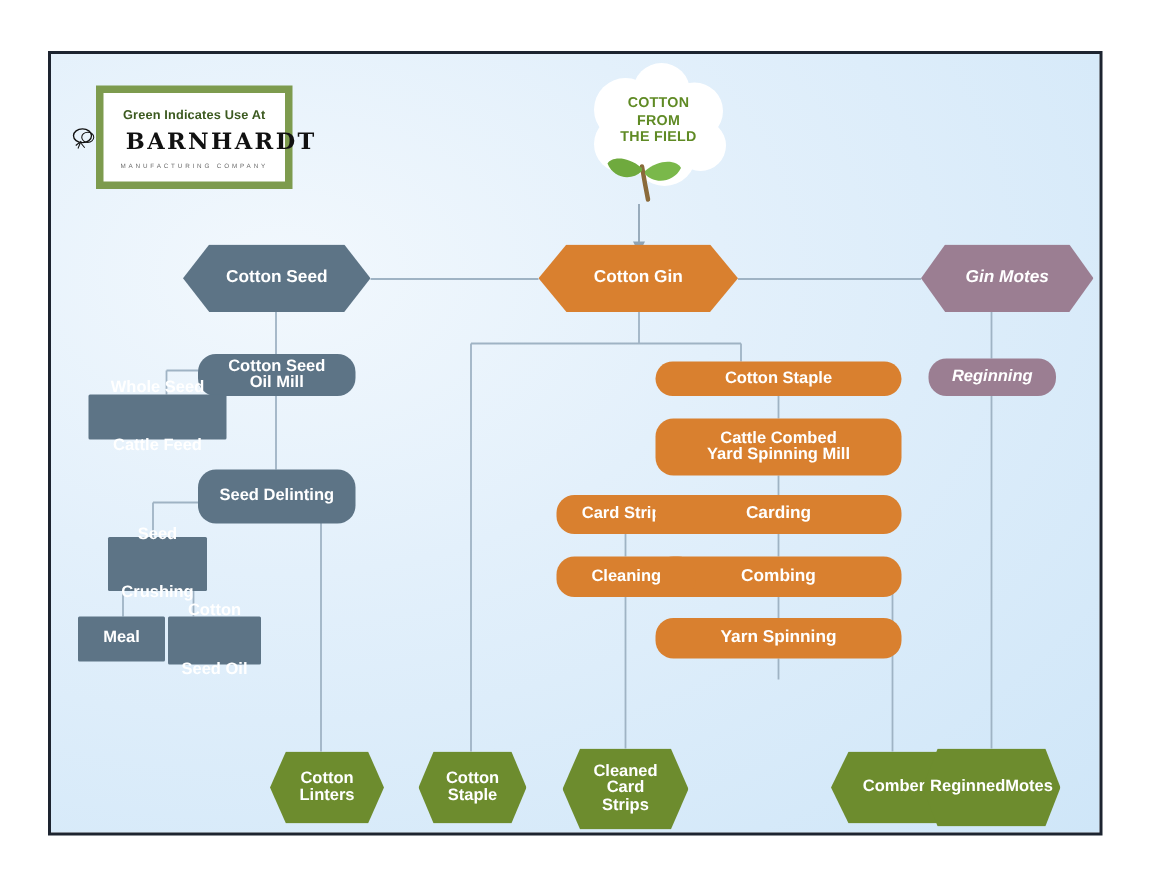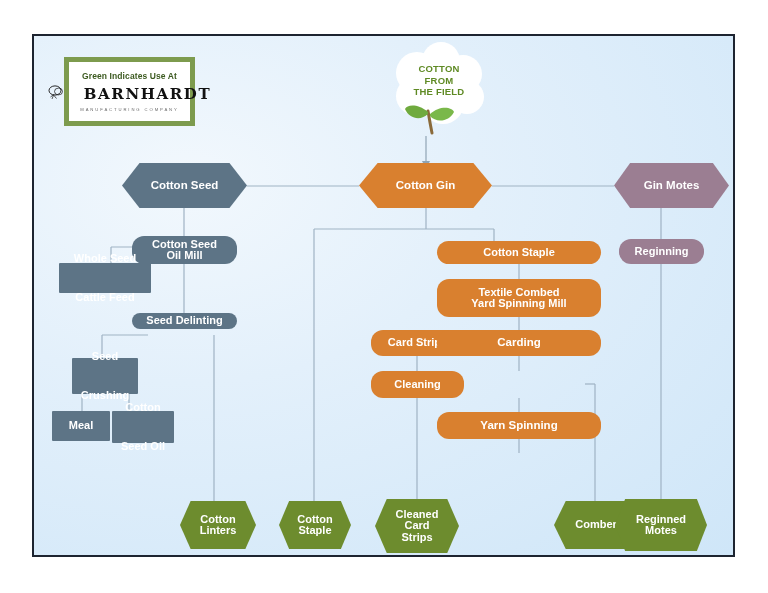--- a/index.html
+++ b/index.html
@@ -128,21 +128,21 @@
     clip-path: polygon(14% 0%, 86% 0%, 100% 50%, 86% 100%, 14% 100%, 0% 50%);
   }
   .hex-wide {
     clip-path: polygon(11% 0%, 89% 0%, 100% 50%, 89% 100%, 11% 100%, 0% 50%);
   }
   .pill { border-radius: 12px; }
   .rect { border-radius: 1px; gap: 28px; }
 
   .c-slate  { background: #5d7486; }
   .c-orange { background: #d9802f; }
-  .c-mauve  { background: #9b7e92; }
+  .c-mauve  { background: #9b7e92; font-style: italic; }
   .c-green  { background: #6d8c2e; }
 </style>
 </head>
 <body>
 
 <div id="stage">
   <div id="frame">
 
     <svg id="wires" viewBox="0 0 699 519">
       <g stroke="#9fb3c4" stroke-width="1.2" fill="none">
@@ -251,21 +251,21 @@
     <div class="node pill c-slate" style="left:98px; top:200px; width:105px; height:28px; font-size:11px; flex-direction:column;">
       <span>Cotton Seed</span>
       <span>Oil Mill</span>
     </div>
 
     <div class="node rect c-slate" style="left:25px; top:227px; width:92px; height:30px; font-size:11px; flex-direction:column;">
       <span>Whole Seed</span>
       <span>Cattle Feed</span>
     </div>
 
-    <div class="node pill c-slate" style="left:98px; top:277px; width:105px; height:16px; font-size:11px;">
+    <div class="node pill c-slate" style="left:98px; top:277px; width:105px; height:36px; font-size:11px;">
       <span>Seed Delinting</span>
     </div>
 
     <div class="node rect c-slate" style="left:38px; top:322px; width:66px; height:36px; font-size:11px; flex-direction:column;">
       <span>Seed</span>
       <span>Crushing</span>
     </div>
 
     <div class="node rect c-slate" style="left:18px; top:375px; width:58px; height:30px; font-size:11px;">
       <span>Meal</span>
@@ -274,32 +274,35 @@
     <div class="node rect c-slate" style="left:78px; top:375px; width:62px; height:32px; font-size:11px; flex-direction:column;">
       <span>Cotton</span>
       <span>Seed Oil</span>
     </div>
 
     <div class="node pill c-orange" style="left:403px; top:205px; width:164px; height:23px; font-size:11px;">
       <span>Cotton Staple</span>
     </div>
 
     <div class="node pill c-orange" style="left:403px; top:243px; width:164px; height:38px; font-size:11px; flex-direction:column;">
-      <span>Textile Combed</span>
+      <span>Cattle Combed</span>
       <span>Yard Spinning Mill</span>
     </div>
 
     <div class="node pill c-orange" style="left:337px; top:294px; width:93px; height:26px; font-size:11px;">
       <span>Card Strips</span>
     </div>
 
     <div class="node pill c-orange" style="left:403px; top:294px; width:164px; height:26px; font-size:11.5px;">
       <span>Carding</span>
     </div>
 
+    <div class="node pill c-orange" style="left:403px; top:335px; width:164px; height:27px; font-size:11.5px;">
+      <span>Combing</span>
+    </div>
 
     <div class="node pill c-orange" style="left:403px; top:376px; width:164px; height:27px; font-size:11.5px;">
       <span>Yarn Spinning</span>
     </div>
 
     <div class="node pill c-orange" style="left:337px; top:335px; width:93px; height:27px; font-size:11px;">
       <span>Cleaning</span>
     </div>
 
 
@@ -320,19 +323,19 @@
     <div class="node hex c-green" style="left:341px; top:463px; width:84px; height:54px; font-size:11px; flex-direction:column;">
       <span>Cleaned</span>
       <span>Card</span>
       <span>Strips</span>
     </div>
 
     <div class="node hex c-green" style="left:520px; top:465px; width:84px; height:48px; font-size:11px;">
       <span>Comber</span>
     </div>
 
-    <div class="node hex-wide c-green" style="left:581px; top:463px; width:92px; height:52px; font-size:11px; flex-direction:column;">
+    <div class="node hex-wide c-green" style="left:581px; top:463px; width:92px; height:52px; font-size:11px; flex-direction:row;">
       <span>Reginned</span>
       <span>Motes</span>
     </div>
 
   </div>
 </div>
 
 </body></html>

